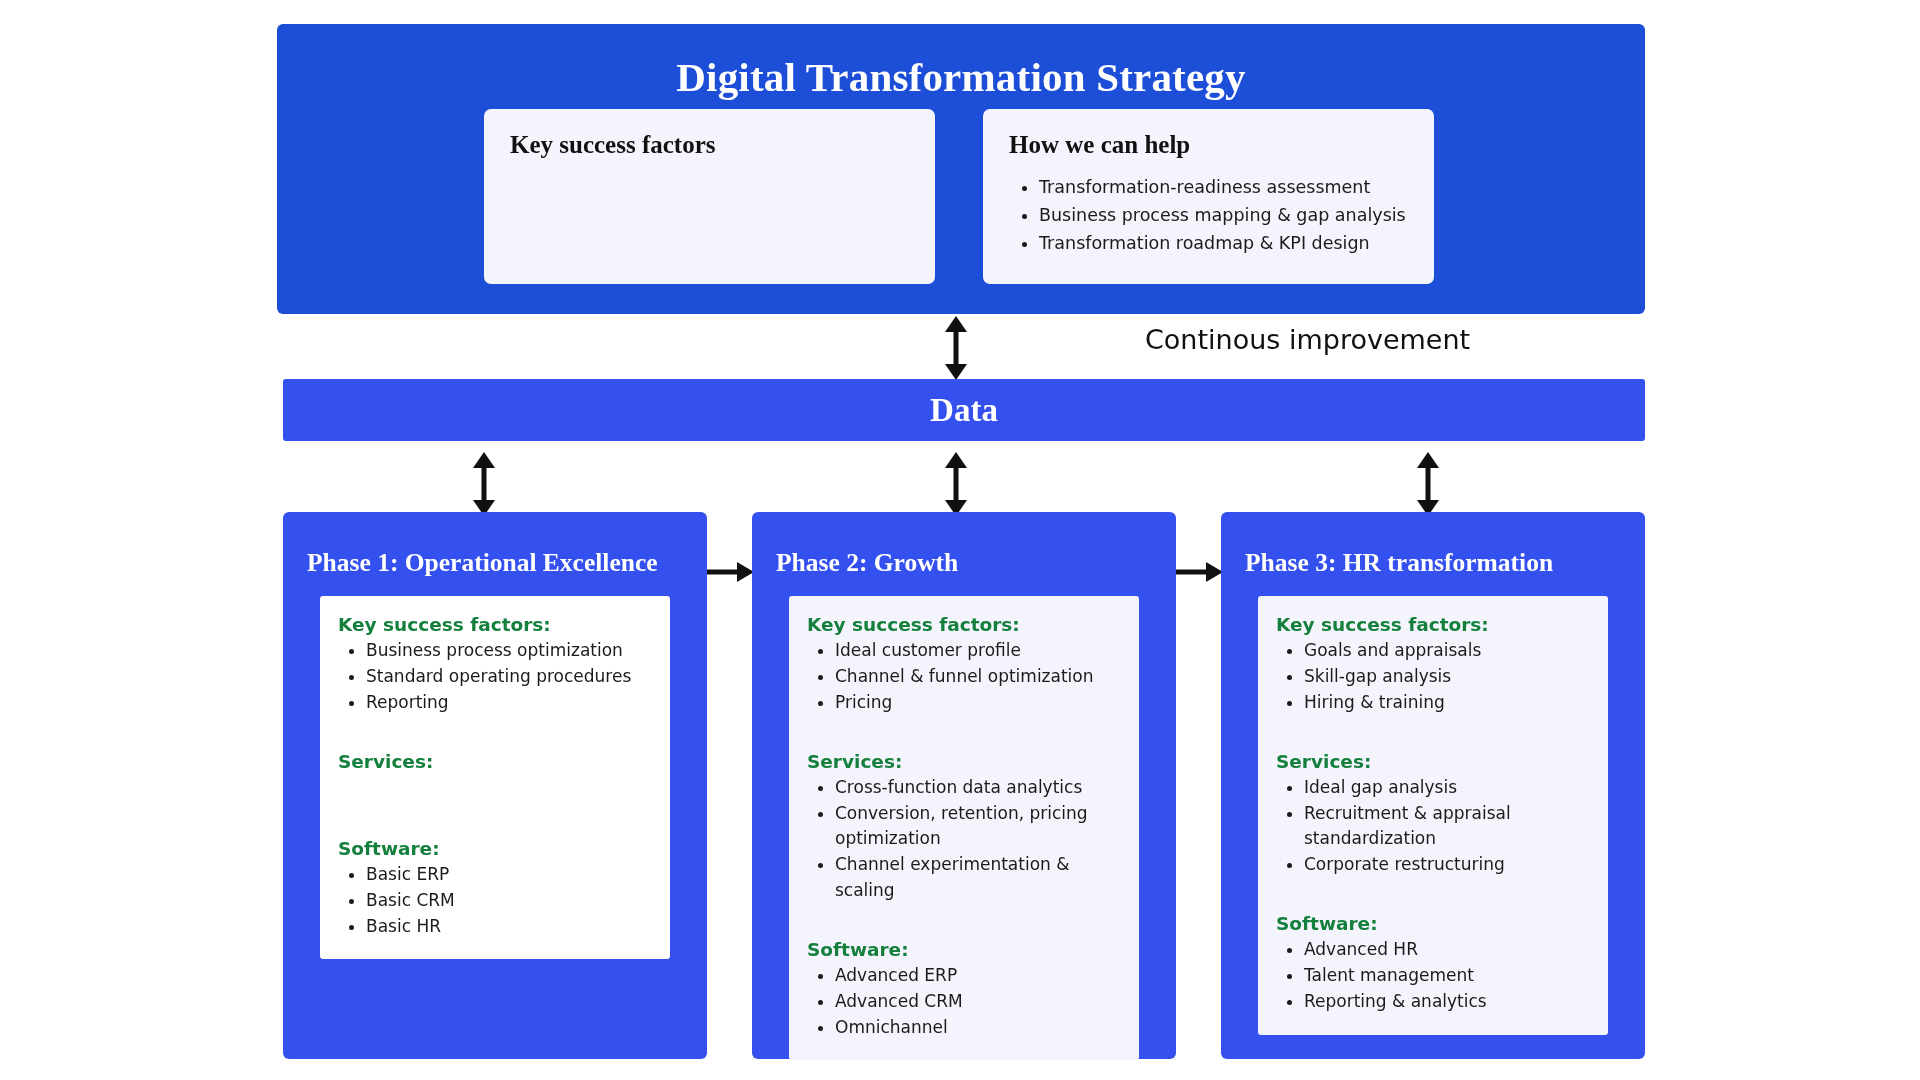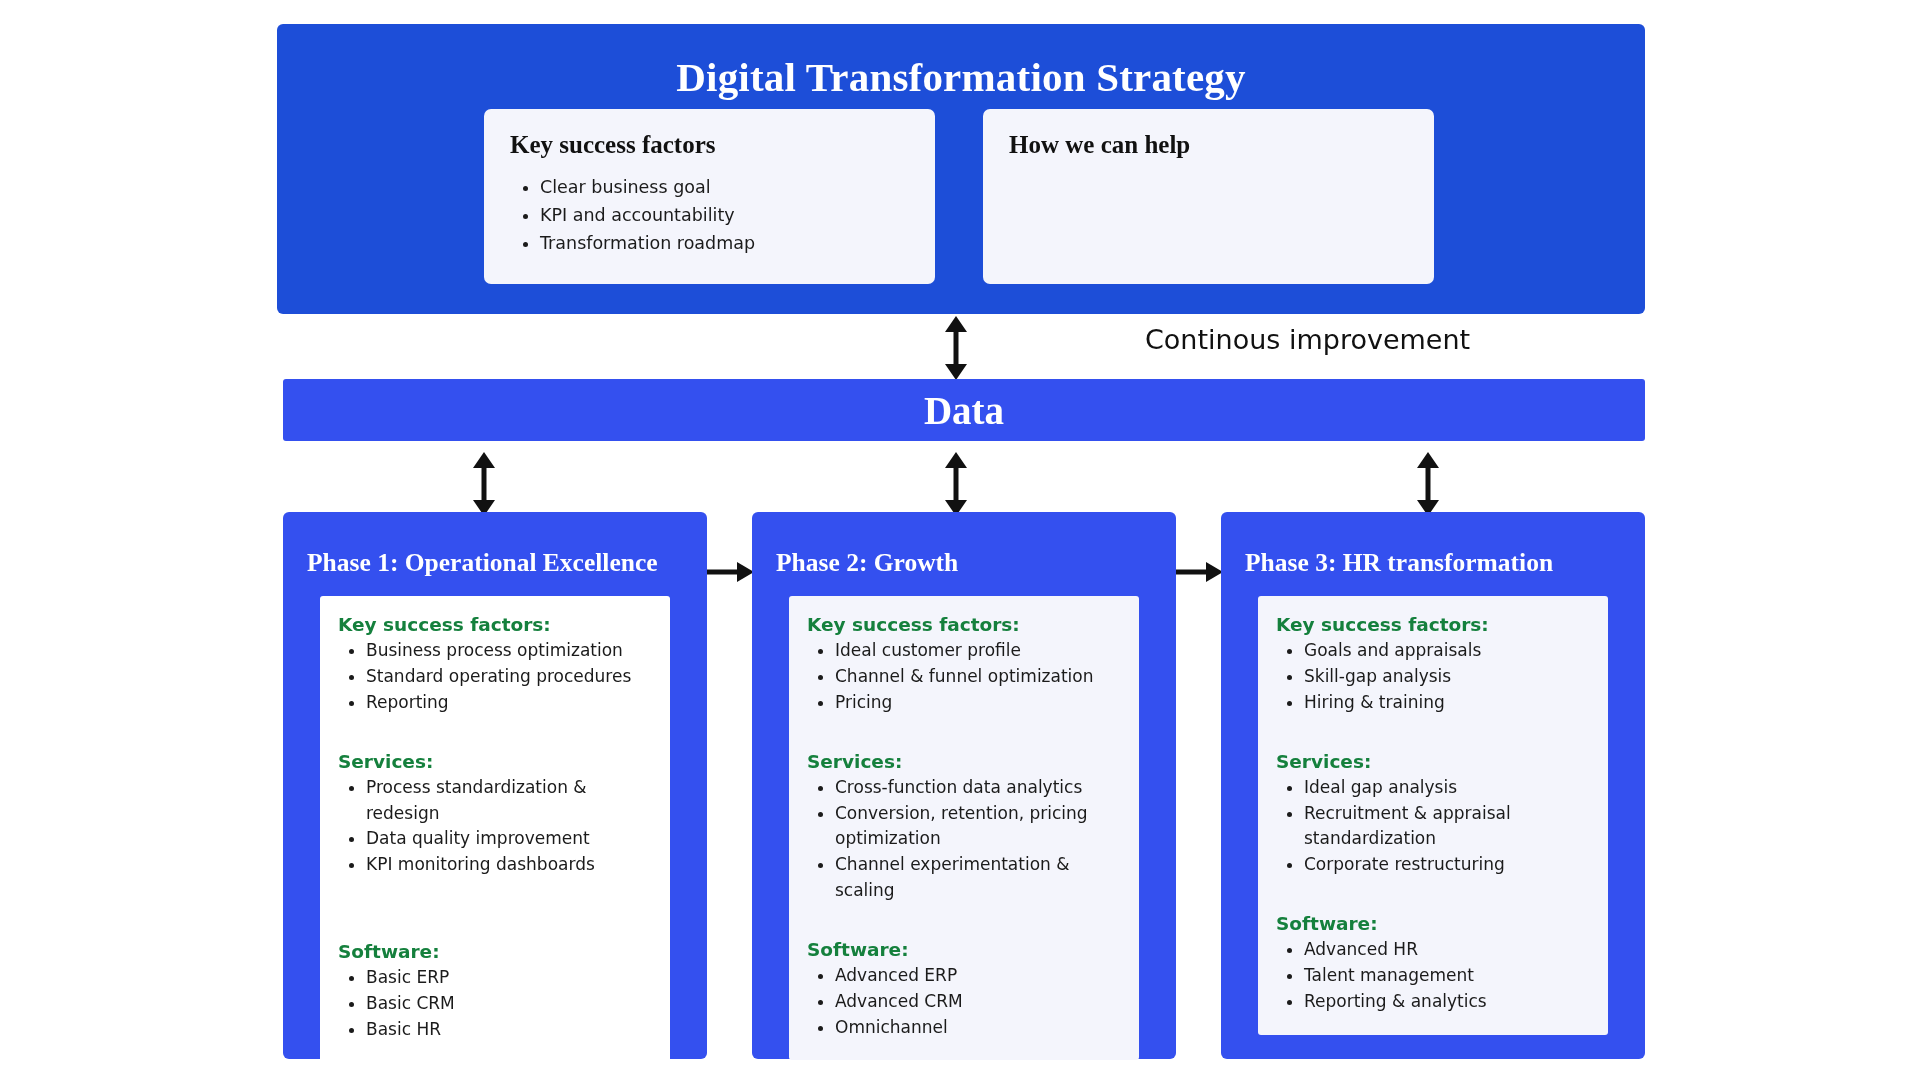--- a/index.html
+++ b/index.html
@@ -88,21 +88,21 @@
     background: #3450EF;
     border-radius: 3px;
     display: flex;
     align-items: center;
     justify-content: center;
   }
   .data-bar-label {
     color: #ffffff;
     font-family: "Liberation Serif", serif;
     font-weight: bold;
-    font-size: 39px;
+    font-size: 33px;
     line-height: 1;
   }
 
   
   .continuous-label {
     position: absolute;
     left: 1145px;
     top: 324px;
     font-family: "DejaVu Sans", sans-serif;
     font-size: 27px;
@@ -183,29 +183,29 @@
 
 <div class="canvas">
 
   <div class="strategy-panel">
     <div class="strategy-title">Digital Transformation Strategy</div>
 
     <div class="strategy-cards">
 
       <div class="info-card">
         <h3>Key success factors</h3>
-        <ul>
-          <li>Clear business goal</li>
-          <li>KPI and accountability</li>
-          <li>Transformation roadmap</li>
-        </ul>
       </div>
 
       <div class="info-card">
         <h3>How we can help</h3>
+        <ul>
+          <li>Transformation-readiness assessment</li>
+          <li>Business process mapping &amp; gap analysis</li>
+          <li>Transformation roadmap &amp; KPI design</li>
+        </ul>
       </div>
 
     </div>
   </div>
 
   <svg class="arrow" style="left:938px; top:316px;" width="36" height="64" viewBox="0 0 36 64">
     <line x1="18" y1="10" x2="18" y2="54" stroke="#111111" stroke-width="5"></line>
     <polygon points="18,0 29,16 7,16" fill="#111111"></polygon>
     <polygon points="18,64 29,48 7,48" fill="#111111"></polygon>
   </svg>
@@ -243,25 +243,20 @@
         <div class="sec-head">Key success factors:</div>
         <ul class="sec-list">
           <li>Business process optimization</li>
           <li>Standard operating procedures</li>
           <li>Reporting</li>
         </ul>
 
         <div class="sec-gap-services"></div>
 
         <div class="sec-head">Services:</div>
-        <ul class="sec-list">
-          <li>Process standardization &amp; redesign</li>
-          <li>Data quality improvement</li>
-          <li>KPI monitoring dashboards</li>
-        </ul>
 
         <div class="sec-gap-software" style="height:62px"></div>
 
         <div class="sec-head">Software:</div>
         <ul class="sec-list">
           <li>Basic ERP</li>
           <li>Basic CRM</li>
           <li>Basic HR</li>
         </ul>
       </div>

